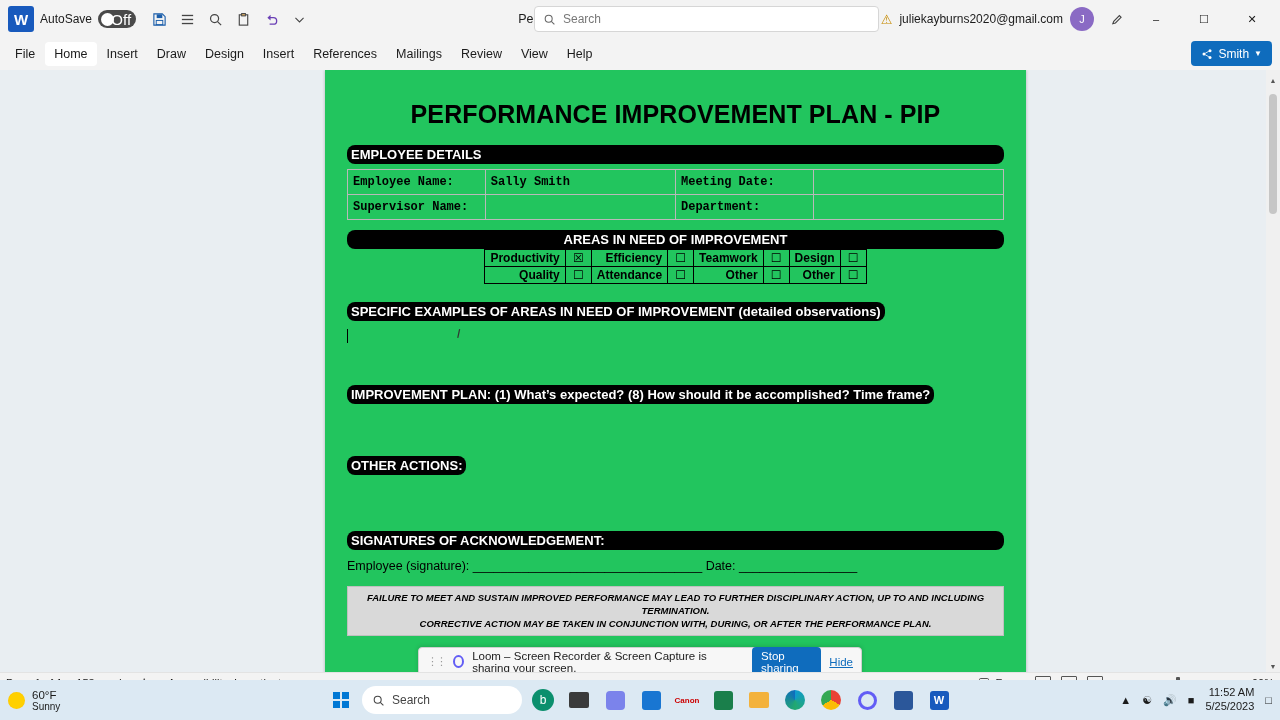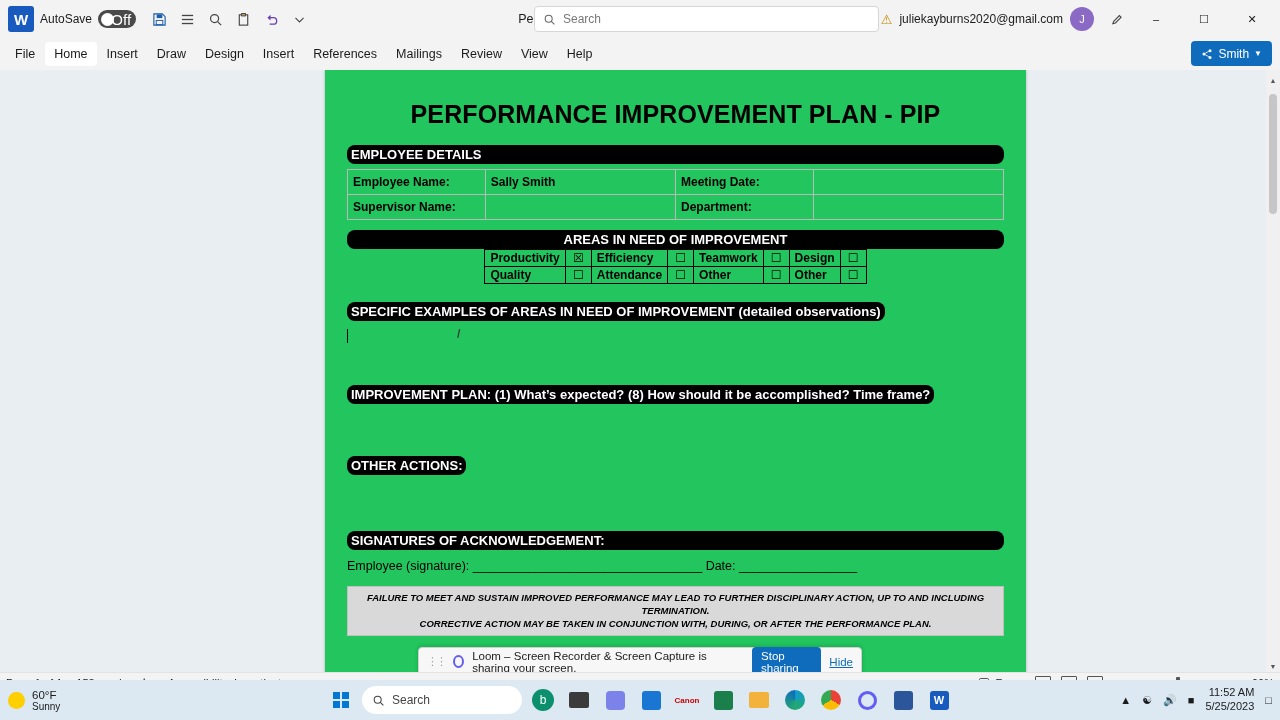--- a/index.html
+++ b/index.html
@@ -95,27 +95,27 @@
   }
   .blackbar {
     background:#000; color:#fff; font-weight:bold; font-size:13px;
     padding:2px 4px;
     border-radius:8px;
   }
   .blackbar.center { text-align:center; }
   .blackbar.inline { display:inline-block; }
 
   table.det { border-collapse:collapse; width:100%; margin-top:5px; font-size:12px; }
-  table.det td { border:1px solid #b9b9b9; height:25px; padding:2px 5px; }
+  table.det td { border:1px solid #b9b9b9; height:25px; padding:2px 5px;font-family:Liberation Mono, monospace; }
   td.lbl { font-weight:bold; width:21%; }
   td.val { width:29%; }
   td.val.filled { font-weight:bold; }
 
   table.areas { border-collapse:collapse; margin:0 auto; font-size:12px; }
-  table.areas td { border:1px solid #000; height:16px; padding:1px 5px; }
+  table.areas td { border:1px solid #000; height:16px; padding:1px 5px;text-align:right; }
   table.areas td.name { font-weight:bold; }
   table.areas td.cb { width:26px; text-align:center; font-size:12px; }
   .sect-gap-b { height:42px; }
   .sect-gap-c { height:52px; }
   .caret-line { margin:8px 0 0 0; height:14px; position:relative; }
   .caret-line .cursor {
     position:absolute; left:0; top:0; width:1px; height:14px; background:#000;
   }
   .ibeam { position:absolute; left:110px; top:-3px; font-size:13px; color:#333; transform:rotate(12deg); }
 

